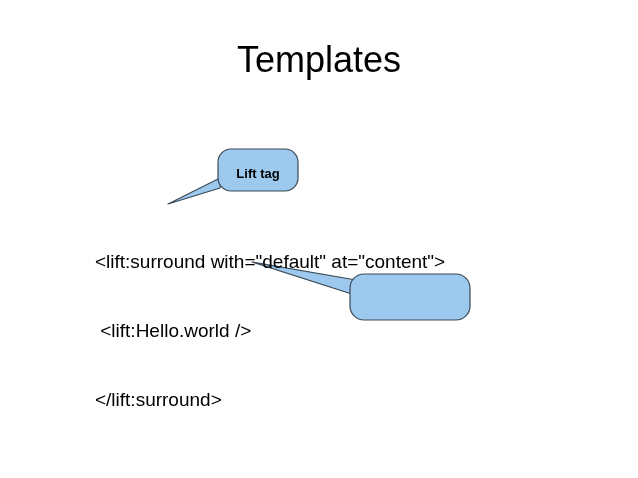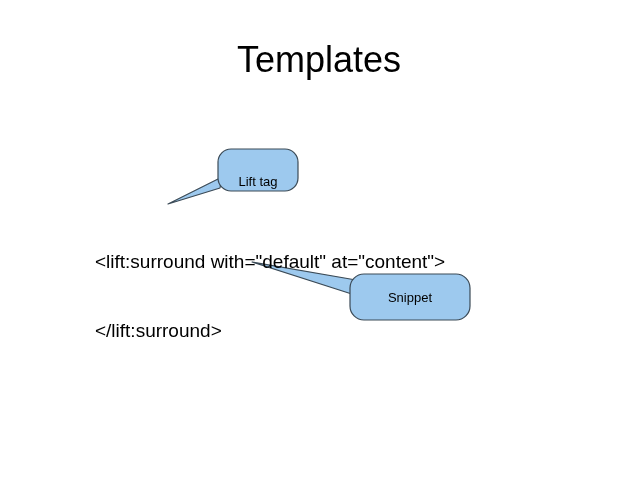--- a/index.html
+++ b/index.html
@@ -68,23 +68,24 @@
 
   
   #callout-lift-tag {
     left: 160px;
     top: 144px;
     width: 140px;
     height: 64px;
   }
   #callout-lift-tag .bubble-label {
     left: 58px;
-    top: 16px;
+    top: 8px;
     width: 80px;
     height: 42px;
+    font-weight: bold;
   }
 
   
   #callout-snippet {
     left: 248px;
     top: 258px;
     width: 226px;
     height: 66px;
   }
   #callout-snippet .bubble-label {
@@ -107,21 +108,21 @@
       <rect x="58" y="5" width="80" height="42" rx="13" ry="13" fill="#9DC9EE" stroke="#3B4A56" stroke-width="1.2"></rect>
     </svg>
     <div class="bubble-label">Lift tag</div>
   </div>
 
   <div class="callout" id="callout-snippet">
     <svg class="bubble-svg" width="226" height="66" viewBox="0 0 226 66">
       <path d="M 108 22 L 4 4 L 110 38 Z" fill="#9DC9EE" stroke="#3B4A56" stroke-width="1.2" stroke-linejoin="round"></path>
       <rect x="102" y="16" width="120" height="46" rx="14" ry="14" fill="#9DC9EE" stroke="#3B4A56" stroke-width="1.2"></rect>
     </svg>
-    <div class="bubble-label">Snippet</div>
   </div>
 
   <div id="code-block">
     <span class="code-line">&lt;lift:surround with="default" at="content"&gt;</span>
+    <span class="code-line"> &lt;lift:Hello.world /&gt;</span>
     <span class="code-line">&lt;/lift:surround&gt;</span>
   </div>
 
 </div>
 
 </body></html>

